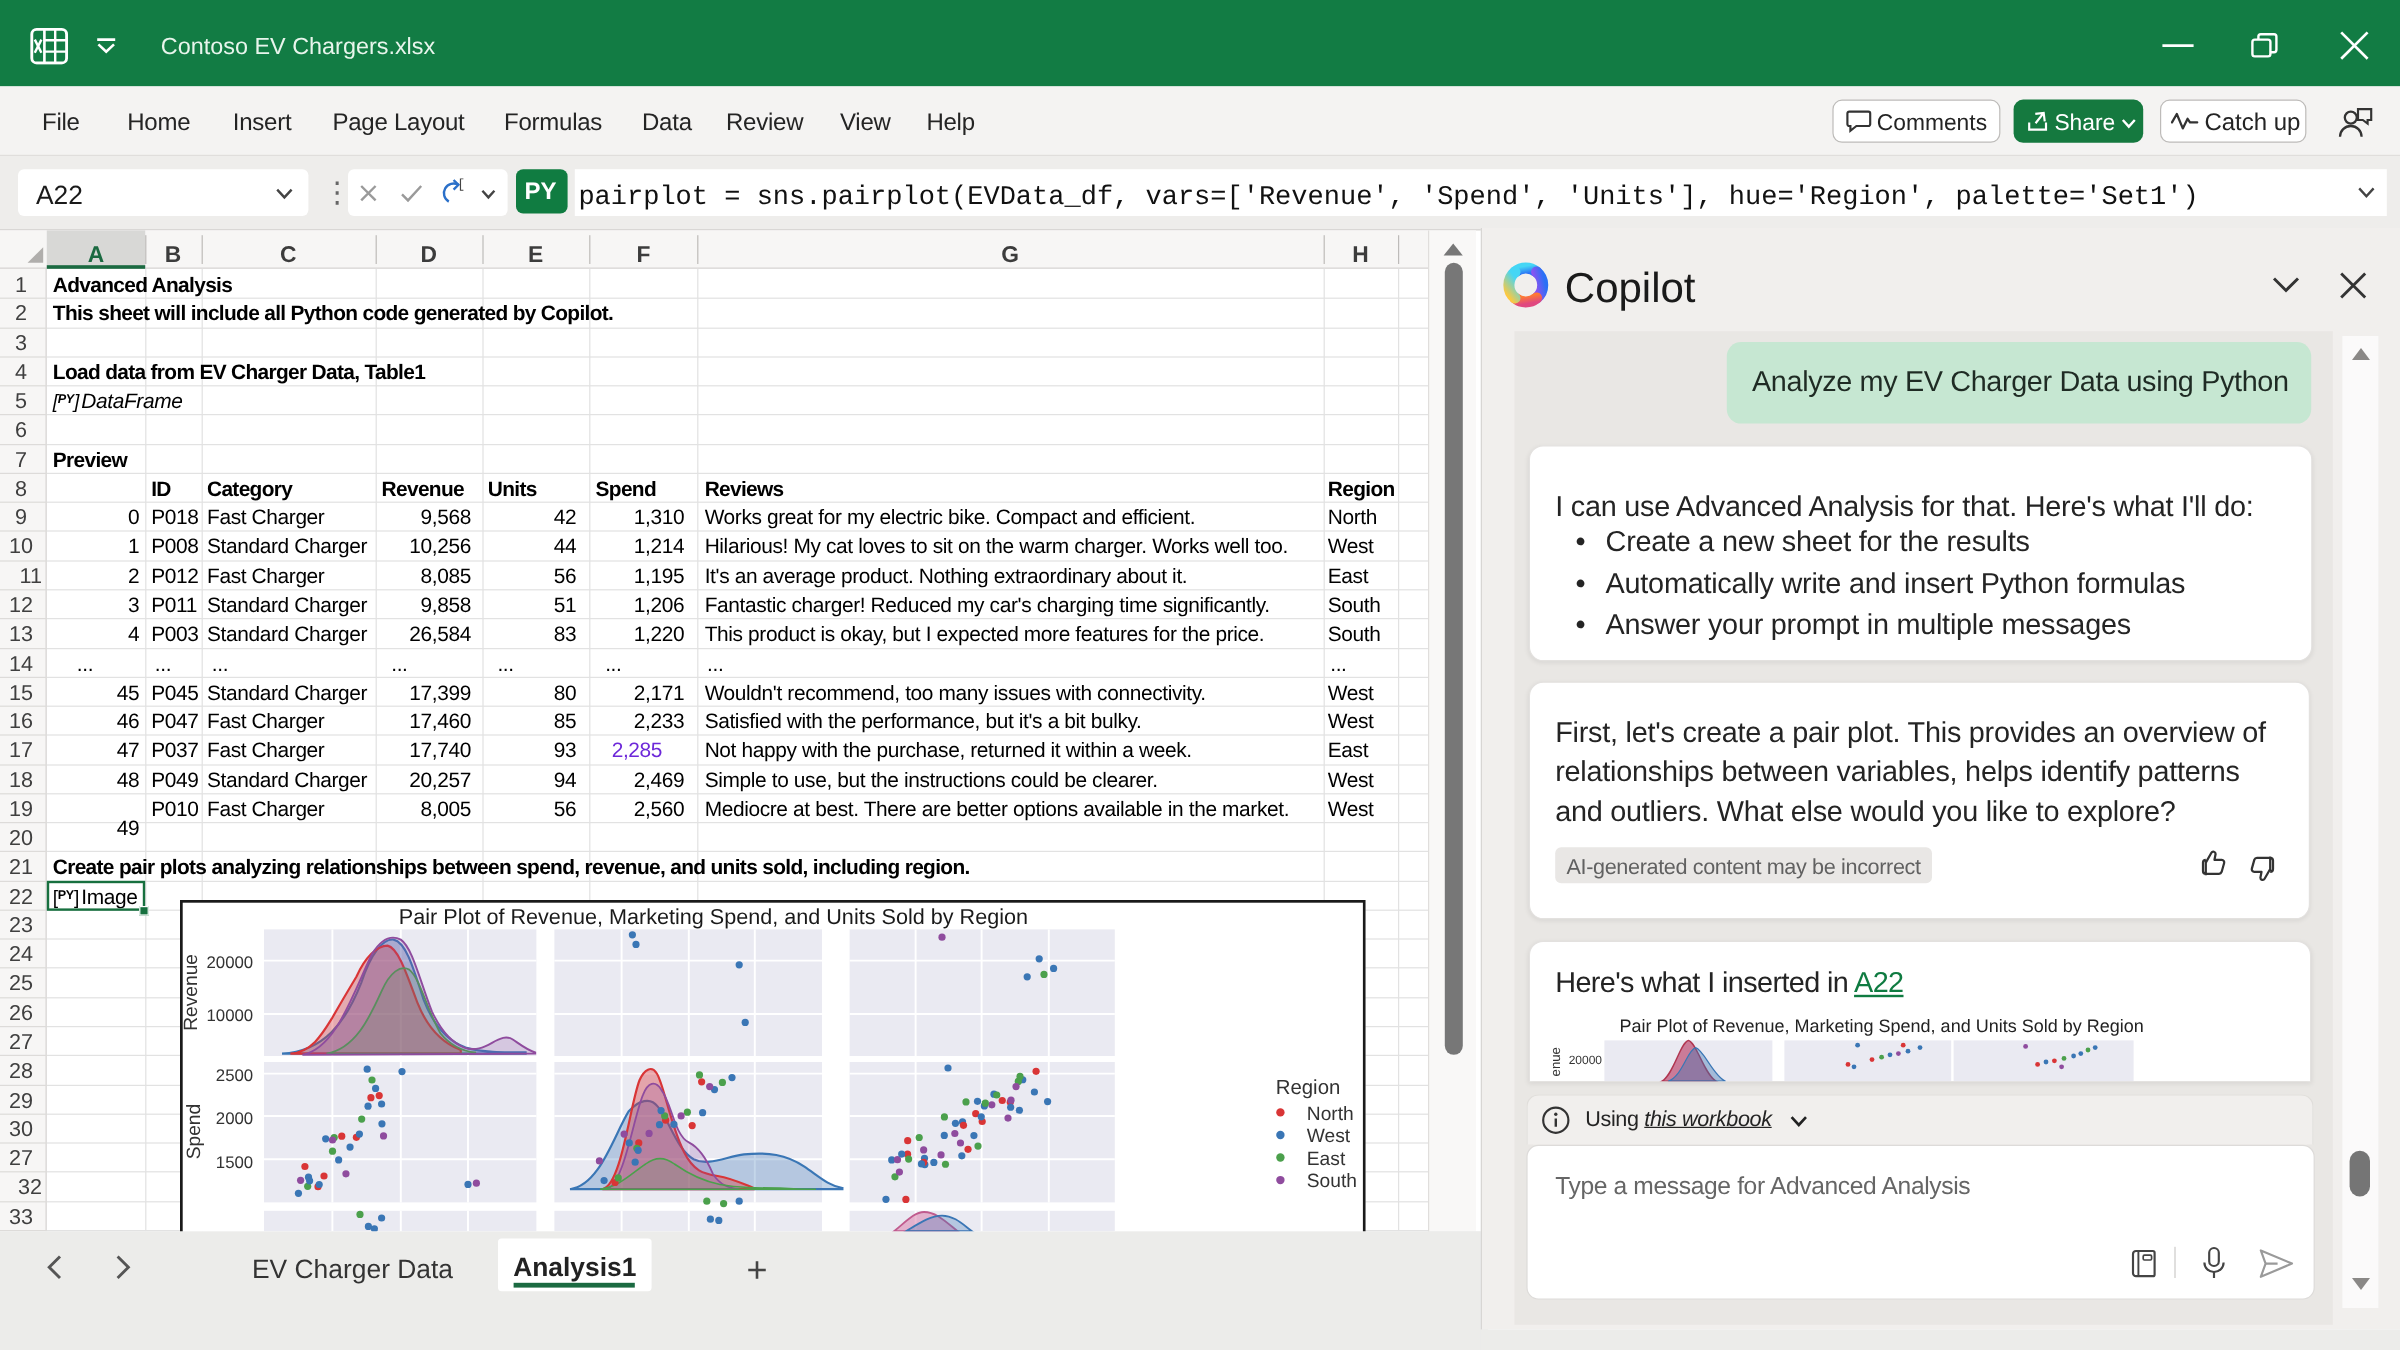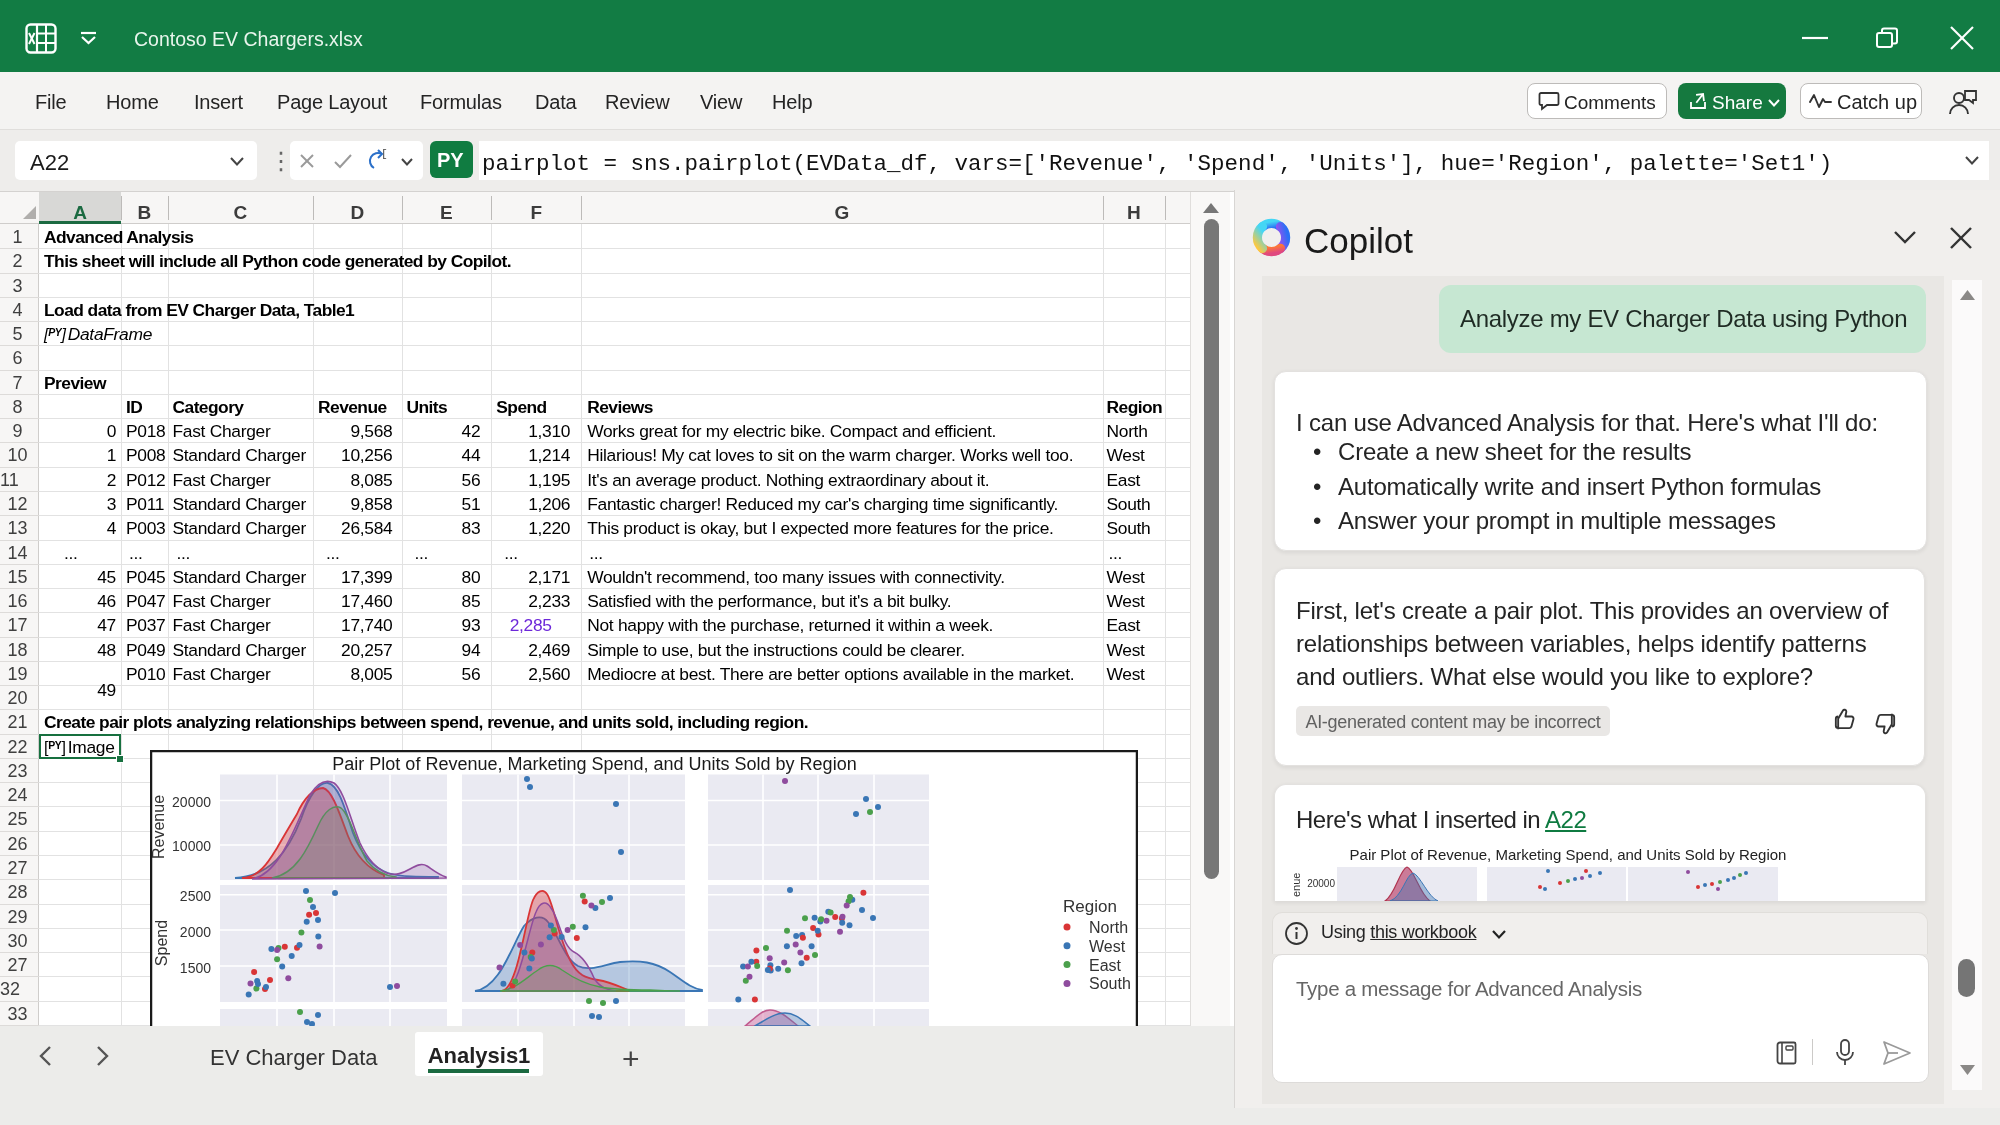--- a/index.html
+++ b/index.html
@@ -151,21 +151,21 @@
 <div style="position:absolute;left:0px;top:418px;width:39px;height:1px;background:#dddbd9;"></div>
 <div style="position:absolute;left:0px;top:395.88999999999993px;white-space:nowrap;width:35px;text-align:center;font-size:18px;color:#3f3f3f;">8</div>
 <div style="position:absolute;left:39px;top:442px;width:1151px;height:1px;background:#e2e2e2;"></div>
 <div style="position:absolute;left:0px;top:442px;width:39px;height:1px;background:#dddbd9;"></div>
 <div style="position:absolute;left:0px;top:420.1599999999999px;white-space:nowrap;width:35px;text-align:center;font-size:18px;color:#3f3f3f;">9</div>
 <div style="position:absolute;left:39px;top:467px;width:1151px;height:1px;background:#e2e2e2;"></div>
 <div style="position:absolute;left:0px;top:467px;width:39px;height:1px;background:#dddbd9;"></div>
 <div style="position:absolute;left:0px;top:444.4299999999999px;white-space:nowrap;width:35px;text-align:center;font-size:18px;color:#3f3f3f;">10</div>
 <div style="position:absolute;left:39px;top:491px;width:1151px;height:1px;background:#e2e2e2;"></div>
 <div style="position:absolute;left:0px;top:491px;width:39px;height:1px;background:#dddbd9;"></div>
-<div style="position:absolute;left:0px;top:468.6999999999999px;white-space:nowrap;width:35px;text-align:left;font-size:18px;color:#3f3f3f;">11</div>
+<div style="position:absolute;left:0px;top:468.6999999999999px;white-space:nowrap;width:35px;text-align:right;font-size:18px;color:#3f3f3f;">11</div>
 <div style="position:absolute;left:39px;top:515px;width:1151px;height:1px;background:#e2e2e2;"></div>
 <div style="position:absolute;left:0px;top:515px;width:39px;height:1px;background:#dddbd9;"></div>
 <div style="position:absolute;left:0px;top:492.96999999999986px;white-space:nowrap;width:35px;text-align:center;font-size:18px;color:#3f3f3f;">12</div>
 <div style="position:absolute;left:39px;top:540px;width:1151px;height:1px;background:#e2e2e2;"></div>
 <div style="position:absolute;left:0px;top:540px;width:39px;height:1px;background:#dddbd9;"></div>
 <div style="position:absolute;left:0px;top:517.2399999999999px;white-space:nowrap;width:35px;text-align:center;font-size:18px;color:#3f3f3f;">13</div>
 <div style="position:absolute;left:39px;top:564px;width:1151px;height:1px;background:#e2e2e2;"></div>
 <div style="position:absolute;left:0px;top:564px;width:39px;height:1px;background:#dddbd9;"></div>
 <div style="position:absolute;left:0px;top:541.5099999999999px;white-space:nowrap;width:35px;text-align:center;font-size:18px;color:#3f3f3f;">14</div>
 <div style="position:absolute;left:39px;top:588px;width:1151px;height:1px;background:#e2e2e2;"></div>
@@ -214,21 +214,21 @@
 <div style="position:absolute;left:0px;top:928px;width:39px;height:1px;background:#dddbd9;"></div>
 <div style="position:absolute;left:0px;top:905.5599999999996px;white-space:nowrap;width:35px;text-align:center;font-size:18px;color:#3f3f3f;">29</div>
 <div style="position:absolute;left:39px;top:952px;width:1151px;height:1px;background:#e2e2e2;"></div>
 <div style="position:absolute;left:0px;top:952px;width:39px;height:1px;background:#dddbd9;"></div>
 <div style="position:absolute;left:0px;top:929.8299999999996px;white-space:nowrap;width:35px;text-align:center;font-size:18px;color:#3f3f3f;">30</div>
 <div style="position:absolute;left:39px;top:976px;width:1151px;height:1px;background:#e2e2e2;"></div>
 <div style="position:absolute;left:0px;top:976px;width:39px;height:1px;background:#dddbd9;"></div>
 <div style="position:absolute;left:0px;top:954.0999999999996px;white-space:nowrap;width:35px;text-align:center;font-size:18px;color:#3f3f3f;">27</div>
 <div style="position:absolute;left:39px;top:1001px;width:1151px;height:1px;background:#e2e2e2;"></div>
 <div style="position:absolute;left:0px;top:1001px;width:39px;height:1px;background:#dddbd9;"></div>
-<div style="position:absolute;left:0px;top:978.3699999999995px;white-space:nowrap;width:35px;text-align:left;font-size:18px;color:#3f3f3f;">32</div>
+<div style="position:absolute;left:0px;top:978.3699999999995px;white-space:nowrap;width:35px;text-align:right;font-size:18px;color:#3f3f3f;">32</div>
 <div style="position:absolute;left:39px;top:1025px;width:1151px;height:1px;background:#e2e2e2;"></div>
 <div style="position:absolute;left:0px;top:1025px;width:39px;height:1px;background:#dddbd9;"></div>
 <div style="position:absolute;left:0px;top:1002.6399999999995px;white-space:nowrap;width:35px;text-align:center;font-size:18px;color:#3f3f3f;">33</div>
 <div style="position:absolute;left:39px;top:1049px;width:1151px;height:1px;background:#e2e2e2;"></div>
 <div style="position:absolute;left:0px;top:1049px;width:39px;height:1px;background:#dddbd9;"></div>
 <div style="position:absolute;left:44px;top:227px;white-space:nowrap;font-size:17.4px;letter-spacing:-0.3px;color:#000;font-weight:bold;letter-spacing:-0.55px;">Advanced Analysis</div>
 <div style="position:absolute;left:44px;top:251.27px;white-space:nowrap;font-size:17.4px;letter-spacing:-0.3px;color:#000;font-weight:bold;letter-spacing:-0.55px;">This sheet will include all Python code generated by Copilot.</div>
 <div style="position:absolute;left:44px;top:299.81px;white-space:nowrap;font-size:17.4px;letter-spacing:-0.3px;color:#000;font-weight:bold;letter-spacing:-0.55px;">Load data from EV Charger Data, Table1</div>
 <div style="position:absolute;left:44px;top:324.08px;white-space:nowrap;font-size:17.4px;letter-spacing:-0.3px;color:#000;font-style:italic;"><span style="font-size:16px;">[</span><span style="font-size:10.5px;font-weight:bold;position:relative;top:-4px;">PY</span><span style="font-size:16px;">]</span><span style="margin-left:2px;">DataFrame</span></div>
 <div style="position:absolute;left:44px;top:372.61999999999995px;white-space:nowrap;font-size:17.4px;letter-spacing:-0.3px;color:#000;font-weight:bold;letter-spacing:-0.55px;">Preview</div>
@@ -655,21 +655,21 @@
     <circle cx="450" cy="30" r="2" fill="#4ba04c"></circle>
     <circle cx="428" cy="44" r="2" fill="#8f4c9e"></circle>
     <circle cx="456" cy="28" r="2" fill="#3a76b5"></circle>
   </svg>
 <div style="position:absolute;left:1272px;top:912px;width:656px;height:42px;background:#f1efed;border:1px solid #e0deda;border-radius:10px 10px 0 0;border-bottom:none;"></div>
 <svg style="position:absolute;left:1284px;top:921px" width="25" height="25" viewBox="0 0 25 25">
     <circle cx="12.5" cy="12.5" r="10.5" fill="none" stroke="#333" stroke-width="1.8"></circle>
     <line x1="12.5" y1="11" x2="12.5" y2="18" stroke="#333" stroke-width="2"></line>
     <circle cx="12.5" cy="7.5" r="1.4" fill="#333"></circle>
   </svg>
-<div style="position:absolute;left:1321px;top:921px;white-space:nowrap;font-size:18px;letter-spacing:-0.3px;color:#242424;">Using <span style="text-decoration:underline;">this workbook</span></div>
+<div style="position:absolute;left:1321px;top:921px;white-space:nowrap;font-size:18px;letter-spacing:-0.3px;color:#242424;">Using <span style="text-decoration:underline;font-style:italic;">this workbook</span></div>
 <svg style="position:absolute;left:1489px;top:927px" width="20" height="15" viewBox="0 0 20 15">
     <polyline points="4,4 10,10.5 16,4" fill="none" stroke="#222" stroke-width="2.2"></polyline>
   </svg>
 <div style="position:absolute;left:1272px;top:954px;width:657px;height:129px;background:#fff;border:1px solid #dddbd9;border-radius:10px;"></div>
 <div style="position:absolute;left:1296px;top:976px;white-space:nowrap;font-size:20.5px;color:#666;letter-spacing:-0.3px;">Type a message for Advanced Analysis</div>
 <svg style="position:absolute;left:1774px;top:1040px" width="26" height="26" viewBox="0 0 26 26">
 <path d="M6,2.5 h14 a1.5,1.5 0 0 1 1.5,1.5 v18 a1.5,1.5 0 0 1 -1.5,1.5 h-14 a2.5,2.5 0 0 1 -2.5,-2.5 v-16 a2.5,2.5 0 0 1 2.5,-2.5 z" fill="none" stroke="#444" stroke-width="1.8"></path>
 <line x1="8" y1="2.5" x2="8" y2="23.5" stroke="#444" stroke-width="1.6"></line>
 <rect x="12" y="6" width="7" height="4" rx="1" fill="none" stroke="#444" stroke-width="1.4"></rect>
 </svg>

